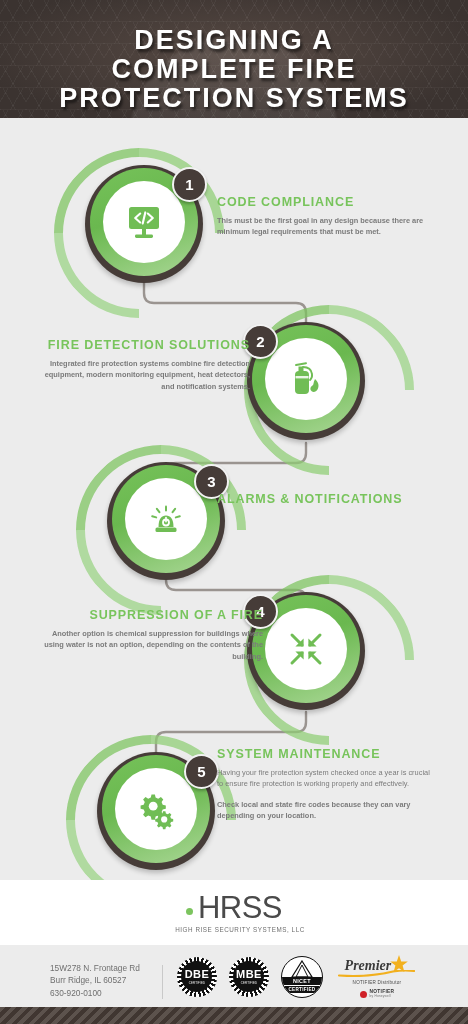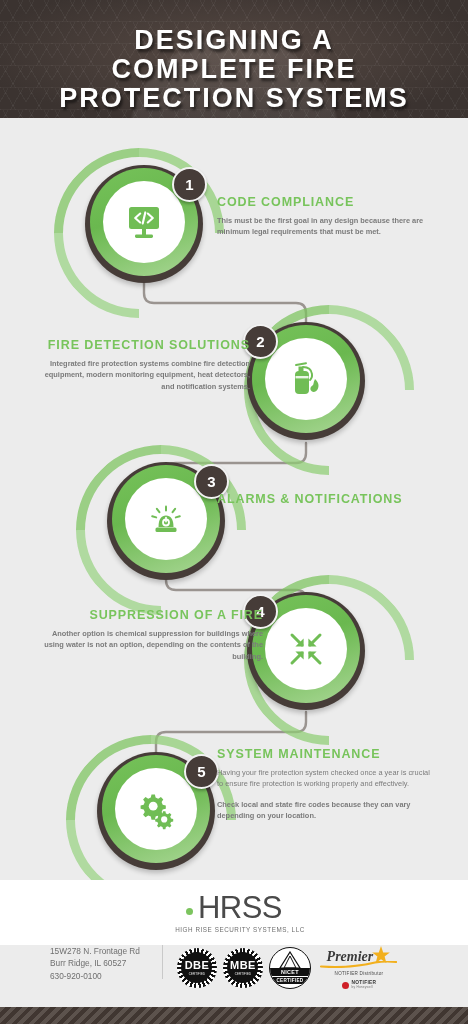--- a/index.html
+++ b/index.html
@@ -198,38 +198,38 @@
     margin-top: 2px;
     margin-left: 12px;
   }
 
   .footer-bottom {
     position: absolute;
     left: 0; top: 945px;
     width: 468px; height: 54px;
     background: #ececec;
     display: flex;
-    align-items: flex-start;
+    align-items: flex-end;
   }
   .addr {
     margin-left: 50px;
     color: #6f6f6f;
     font-size: 8.3px;
     line-height: 12.4px;
   }
   .vdiv {
     width: 1px;
     height: 34px;
     background: #c9c9c9;
     margin-left: 22px;
   }
   .badges {
     display: flex;
     align-items: center;
-    gap: 6px;
+    gap: 12px;
     margin-left: 14px;
   }
   .seal {
     width: 40px; height: 40px;
     border-radius: 50%;
     background:
       repeating-conic-gradient(#111 0deg 7deg, #ffffff 7deg 14deg);
     display: flex;
     align-items: center;
     justify-content: center;

